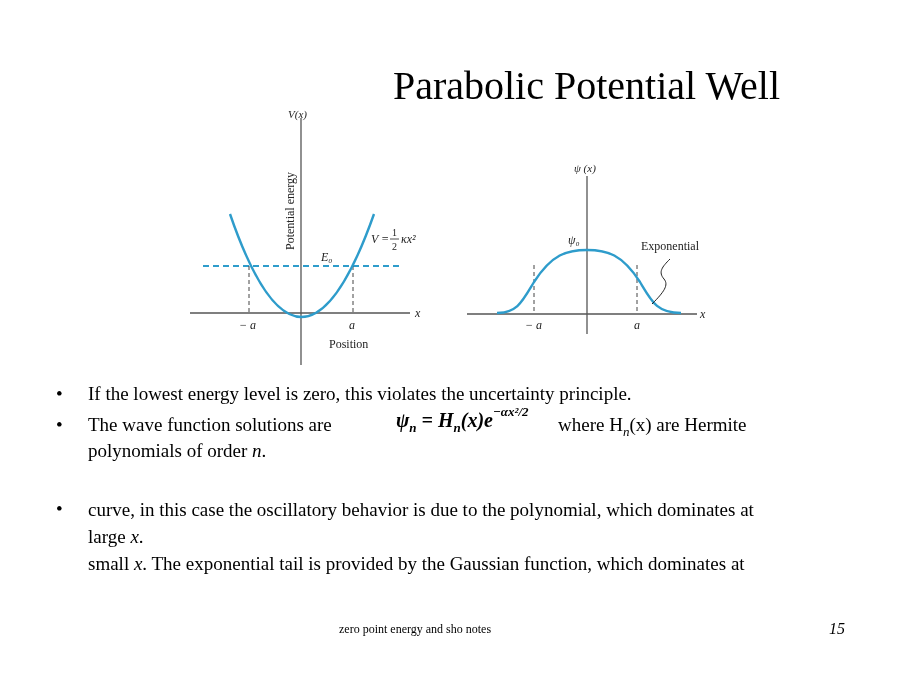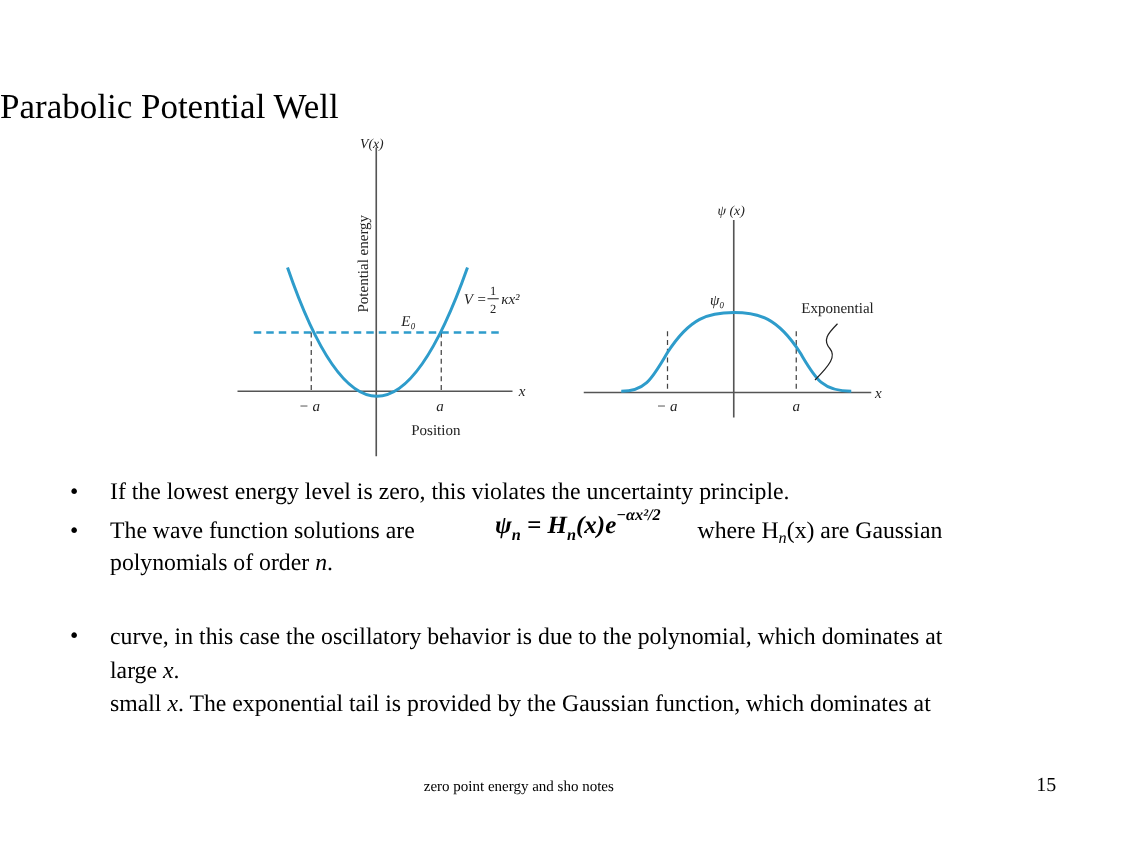--- a/index.html
+++ b/index.html
@@ -1,26 +1,26 @@
 <!DOCTYPE html>
 <html><head>
 <meta charset="utf-8">
 <style>
   html, body { margin:0; padding:0; background:#ffffff; }
   body { width:900px; height:675px; position:relative; overflow:hidden; font-family:"Liberation Serif", serif; color:#000; }
-  .title { position:absolute; left:0; width:780px; top:62px; text-align:left; font-size:28px; line-height:48px; }
+  .title { position:absolute; left:0; width:780px; top:62px; text-align:right; font-size:40px; line-height:48px; }
   .fig { position:absolute; }
   .fig svg text { font-family:"Liberation Serif", serif; fill:#222; }
   .bullet { position:absolute; left:56px; font-size:19px; line-height:26px; }
   .btext { position:absolute; left:88px; font-size:19px; line-height:26px; width:760px; }
   .eq { position:absolute; left:396px; top:407px; font-size:20px; font-style:italic; font-weight:bold; }
   .eq sup { font-size:13px; position:relative; top:-3px; }
   .eq sub { font-size:13px; }
   .footer { position:absolute; top:622px; left:339px; font-size:12px; }
-  .pagenum { position:absolute; top:620px; left:829px; font-size:16px; }
+  .pagenum { position:absolute; top:620px; left:829px; font-size:16px;font-style:italic; }
 </style>
 </head>
 <body>
 
 <div class="title">Parabolic Potential Well</div>
 
 <div class="fig" style="left:185px; top:100px; width:250px; height:270px;text-decoration:underline;">
   <svg width="250" height="270" viewBox="0 0 250 270">
 
     <line x1="5" y1="213" x2="225" y2="213" stroke="#555" stroke-width="1.3"></line>
@@ -70,21 +70,21 @@
 <div class="btext" style="top:381px;">If the lowest energy level is zero, this violates the uncertainty principle.</div>
 
 <div class="bullet" style="top:412px;">•</div>
 <div class="btext" style="top:412px;">
   <span>The wave function solutions are</span>
 </div>
 <div class="eq">
   <span>ψ</span><sub>n</sub><span> = H</span><sub>n</sub><span>(x)e</span><sup>−αx²/2</sup>
 </div>
 <div class="btext" style="top:412px; left:558px; width:300px;">
-  <span>where H</span><sub style="font-size:13px;font-style:italic">n</sub><span>(x) are Gaussian</span>
+  <span>where H</span><sub style="font-size:13px;font-style:italic">n</sub><span>(x) are Hermite</span>
 </div>
 <div class="btext" style="top:438px;">
   <span>polynomials of order </span><i>n</i><span>.</span>
 </div>
 
 <div class="bullet" style="top:496px;">•</div>
 <div class="btext" style="top:496px; line-height:27px;">
   <div>curve, in this case the oscillatory behavior is due to the polynomial, which dominates at</div>
   <div><span>large </span><i>x</i><span>.</span></div>
   <div><span>small </span><i>x</i><span>. The exponential tail is provided by the Gaussian function, which dominates at</span></div>

